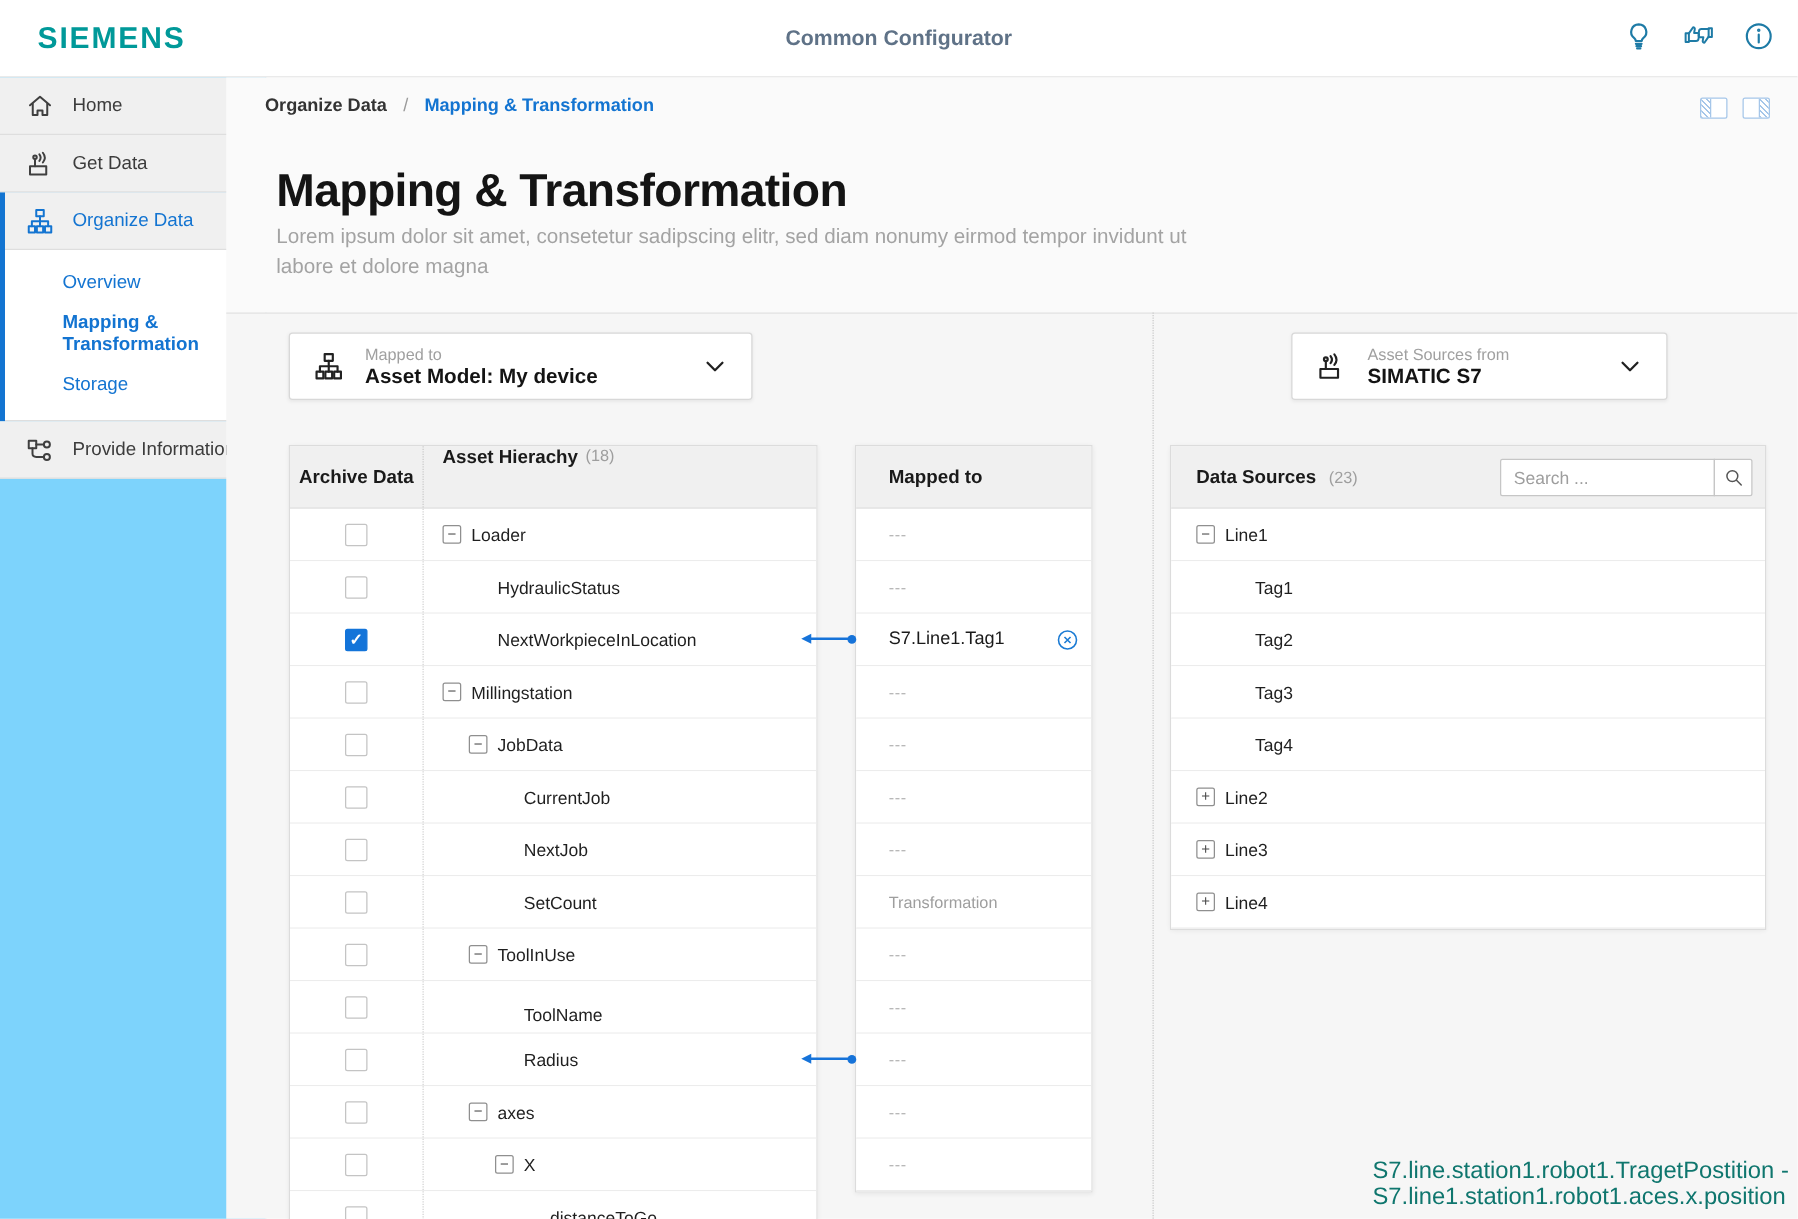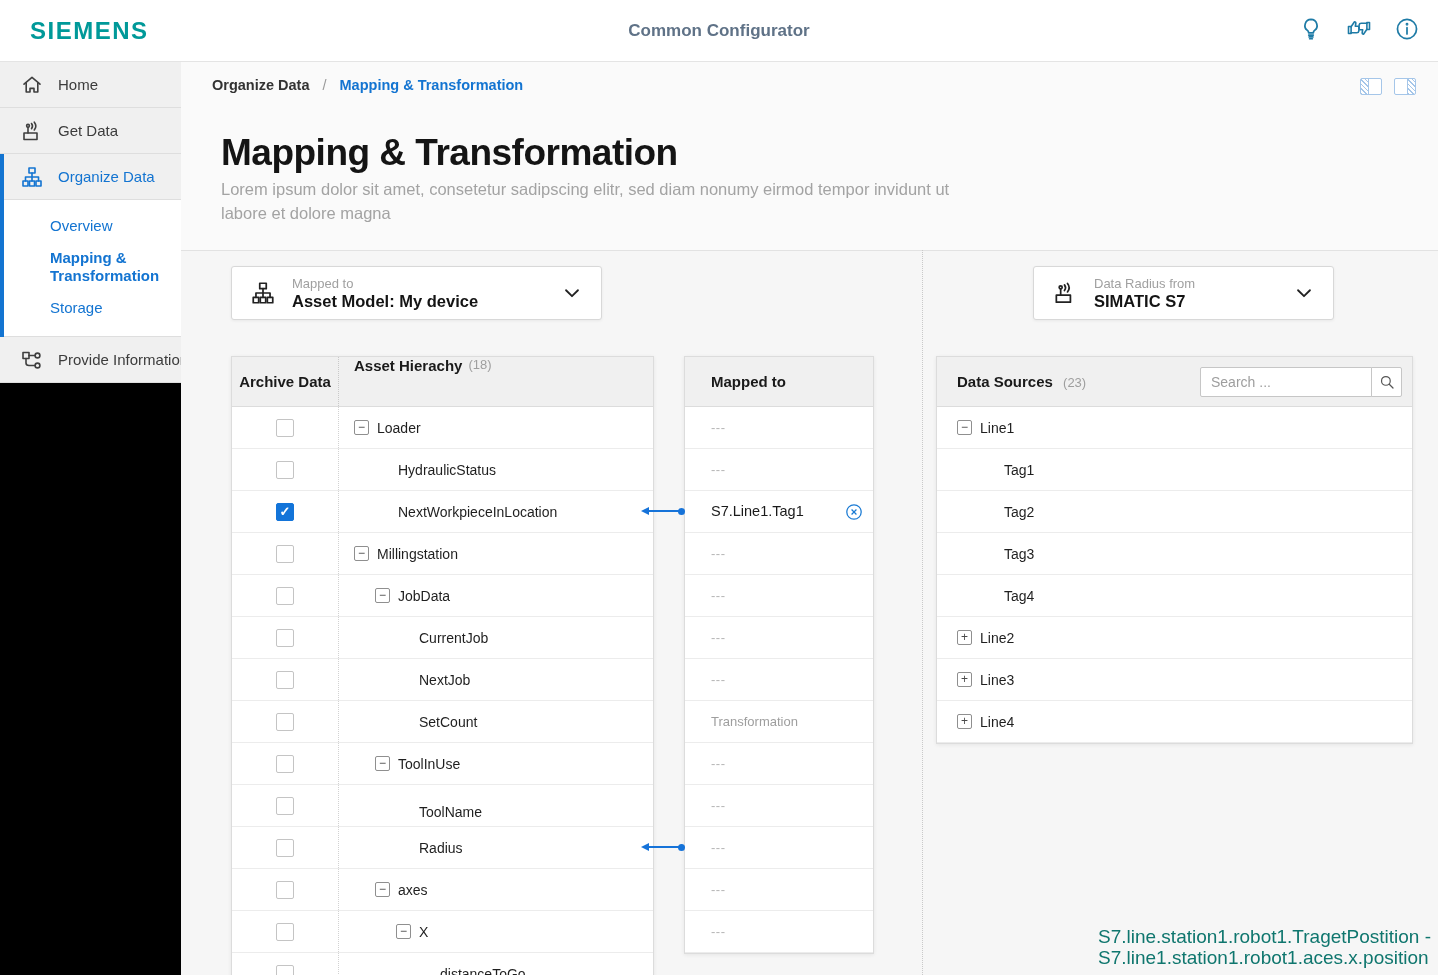--- a/index.html
+++ b/index.html
@@ -14,21 +14,21 @@
   .logo { position:absolute; left:30px; top:17px; font-size:24px; font-weight:bold;
     letter-spacing:1.5px; color:#009999; }
   .app-title { position:absolute; left:0; right:0; top:21px; text-align:center;
     font-size:17px; font-weight:bold; color:#5f7287; }
   .header-icons { position:absolute; right:18px; top:16px; display:flex; gap:22px; align-items:center;
     color:#1e7ba6; }
   .header-icons .hicon { width:26px; height:26px; cursor:pointer; }
 
   
   .sidebar { position:absolute; left:0; top:62px; width:213px; height:913px;
-    background:#000000; border-right:1px solid #e2e2e2; }
+    background:#7dd3fc; border-right:1px solid #e2e2e2; }
   .side-item { height:46px; display:flex; align-items:center; gap:14px; padding-left:20px;
     background:#f0f0f0; border-bottom:1px solid #dedede; font-size:15px; color:#3c3c3c; cursor:pointer; }
   .side-item .sicon { width:24px; height:24px; color:#3f3f3f; flex:0 0 auto; }
   .active-group { border-left:4px solid #1374d1; }
   .active-group .side-item { padding-left:16px; color:#1374d1; }
   .active-group .side-item .sicon { color:#1374d1; }
   .sub-panel { background:#ffffff; border-bottom:1px solid #dedede; padding:10px 0 12px 0; }
   .sub-item { padding:7px 10px 7px 46px; font-size:15px; color:#1374d1; cursor:pointer; line-height:18px; }
   .sub-item.current { font-weight:bold; max-width:170px; }
 
@@ -263,21 +263,21 @@
   <span class="selicon">
     <svg viewBox="0 0 24 24" class="stk">
         <rect x="4" y="14" width="13" height="6.5"></rect>
         <line x1="8" y1="14" x2="8" y2="8.5"></line>
         <circle cx="8" cy="6.8" r="1.4"></circle>
         <path d="M11.5 4.5q2 2.6 0 5.2"></path>
         <path d="M14.3 3.2q3.1 3.9 0 7.8"></path>
       </svg>
   </span>
   <span class="sel-texts">
-    <span class="sel-label">Data Radius from</span>
+    <span class="sel-label">Asset Sources from</span>
     <span class="sel-value">SIMATIC S7</span>
   </span>
   <span class="chev">
     <svg viewBox="0 0 24 24" class="stk" style="stroke-width:2">
         <path d="M5.5 9l6.5 6.5L18.5 9"></path>
       </svg>
   </span>
 </div>
 
 <div class="tbl" id="asset-table">

